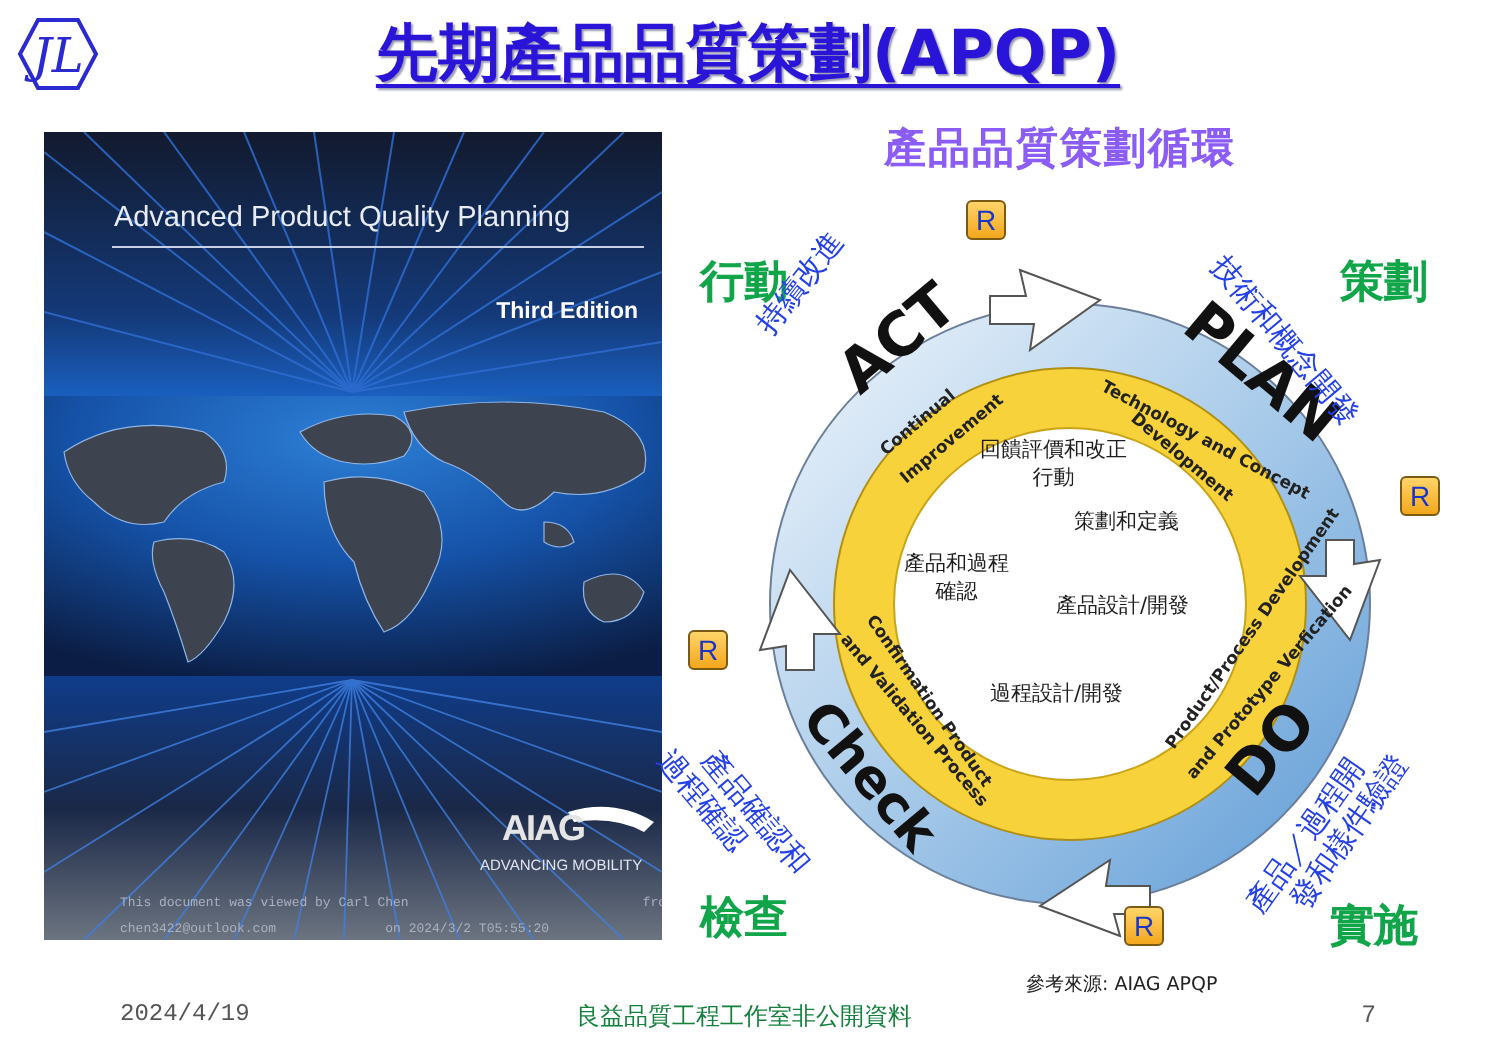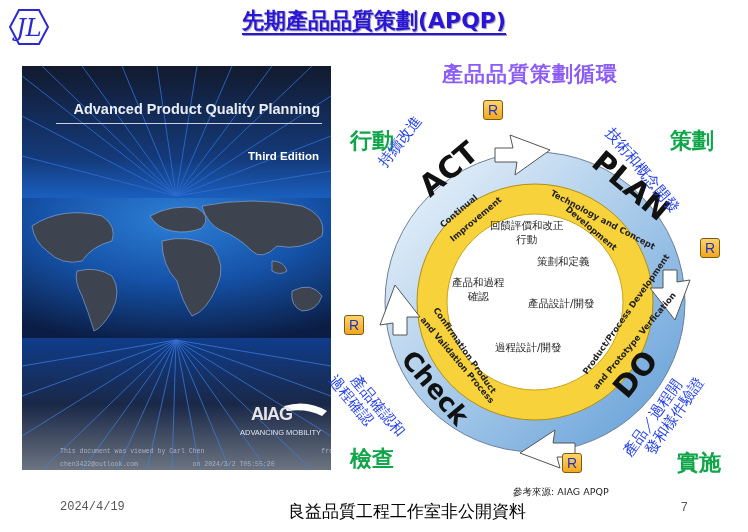--- a/index.html
+++ b/index.html
@@ -1,38 +1,38 @@
 <!DOCTYPE html>
 <html><head>
 <meta charset="utf-8">
 <style>
   html,body{margin:0;padding:0;background:#fff;}
   body{width:748px;height:532px;position:relative;overflow:hidden;font-family:"DejaVu Sans",sans-serif;}
   .abs{position:absolute;}
   #logo{left:8px;top:6px;width:42px;height:42px;}
-  #title{left:0;width:748px;top:6px;text-align:center;font-size:22px;font-weight:bold;color:#2a14d8;text-decoration:underline;text-decoration-thickness:2px;text-underline-offset:5px;letter-spacing:0px;text-shadow:1px 1px 1px #9a9ab0;}
+  #title{left:0;width:748px;top:6px;text-align:center;font-size:31px;font-weight:bold;color:#2a14d8;text-decoration:underline;text-decoration-thickness:2px;text-underline-offset:5px;letter-spacing:0px;text-shadow:1px 1px 1px #9a9ab0;}
   #cover{left:22px;top:66px;width:309px;height:404px;background:#141d33;overflow:hidden;}
   #cover svg{position:absolute;left:0;top:0;}
-  .cov-title{position:absolute;left:0;width:298px;top:35px;text-align:right;color:#e8ecf5;font-weight:bold;font-size:14.5px;font-family:"Liberation Sans",sans-serif;}
+  .cov-title{position:absolute;left:0;width:298px;top:35px;text-align:center;color:#e8ecf5;font-weight:normal;font-size:14.5px;font-family:"Liberation Sans",sans-serif;}
   .cov-line{position:absolute;left:34px;top:57px;width:266px;height:1px;background:#c9d1e4;}
   .cov-apqp{position:absolute;right:12px;top:59px;color:#fff;font-weight:bold;font-size:22px;font-family:"Liberation Sans",sans-serif;letter-spacing:0.5px;}
   .cov-ed{position:absolute;right:12px;top:84px;color:#fff;font-weight:bold;font-size:11.5px;font-family:"Liberation Sans",sans-serif;}
   .cov-aiag{position:absolute;left:229px;top:338px;color:#e5e5e5;font-weight:bold;font-size:18px;font-family:"Liberation Sans",sans-serif;letter-spacing:-1px;}
   .cov-adv{position:absolute;left:218px;top:362px;color:#dfe5f0;font-size:7.5px;font-family:"Liberation Sans",sans-serif;}
   .cov-wm1,.cov-wm2{position:absolute;font-family:"Liberation Mono",monospace;font-size:6.5px;color:#a9b0c0;white-space:pre;}
   .cov-wm1{left:38px;top:382px;}
   .cov-wm2{left:38px;top:395px;}
   #cycle-title{left:395px;top:60px;width:270px;text-align:center;font-size:21px;font-weight:bold;color:#8b5cf6;letter-spacing:1px;}
   .g-label{position:absolute;color:#11a54a;font-size:22px;font-weight:bold;}
   .b-label{position:absolute;color:#2440e8;font-size:15px;line-height:17px;}
   .r-badge{position:absolute;width:18px;height:18px;border:1.5px solid #7b5a14;border-radius:3px;background:linear-gradient(#ffd46a,#f3a71c);color:#1a34c8;font-size:14px;font-family:"Liberation Sans",sans-serif;text-align:center;line-height:18px;}
   .inner{position:absolute;font-size:10.5px;color:#1e1e1e;text-align:center;line-height:14px;}
   #cycle{left:345px;top:110px;}
   #footer-date{left:60px;top:500px;font-size:12px;color:#555;font-family:Liberation Mono, monospace;}
-  #footer-center{left:288px;top:500px;font-size:17px;color:#000000;}
+  #footer-center{left:288px;top:500px;font-size:12px;color:#15803d;}
   #footer-page{left:681px;top:500px;font-size:12px;color:#555;font-family:"Liberation Sans",sans-serif;}
   #source{left:513px;top:486px;font-size:9.5px;color:#222;}
 </style>
 </head>
 <body>
 
 <div id="logo" class="abs">
   <svg width="42" height="42" viewBox="0 0 42 42">
     <polygon points="11,4 31,4 40,21 31,38 11,38 2,21" fill="#fff" stroke="#2a2ad0" stroke-width="2"></polygon>
     <text x="21" y="30" text-anchor="middle" font-family="DejaVu Serif, serif" font-style="italic" font-size="24" fill="#2a2ad0">JL</text>
@@ -161,21 +161,21 @@
 <div class="inner" style="left:452px;top:275px;">
   <div>產品和過程</div>
   <div>確認</div>
 </div>
 <div class="inner" style="left:528px;top:296px;">產品設計/開發</div>
 <div class="inner" style="left:495px;top:340px;">過程設計/開發</div>
 
 <div class="g-label" style="left:350px;top:126px;">行動</div>
 <div class="g-label" style="left:670px;top:126px;">策劃</div>
 <div class="g-label" style="left:350px;top:444px;">檢查</div>
-<div class="g-label" style="left:665px;top:448px;margin-left:12px;">實施</div>
+<div class="g-label" style="left:665px;top:448px;">實施</div>
 
 <div class="b-label" style="left:375px;top:160px;transform:rotate(-52deg);transform-origin:left top;">持續改進</div>
 <div class="b-label" style="left:615px;top:125px;transform:rotate(50deg);transform-origin:left top;">技術和概念開發</div>
 <div class="b-label" style="left:360px;top:372px;transform:rotate(50deg);transform-origin:left top;">
   <div>產品確認和</div>
   <div style="margin-left:-14px;">過程確認</div>
 </div>
 <div class="b-label" style="left:620px;top:450px;transform:rotate(-55deg);transform-origin:left top;">
   <div>產品／過程開</div>
   <div style="margin-left:14px;">發和樣件驗證</div>

